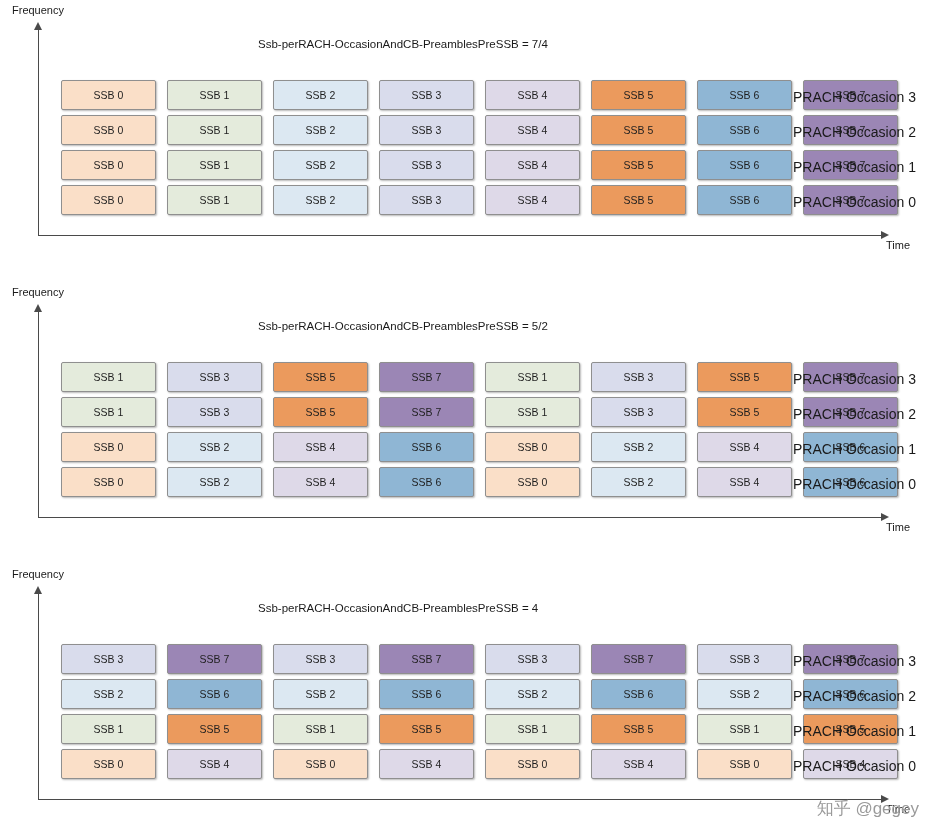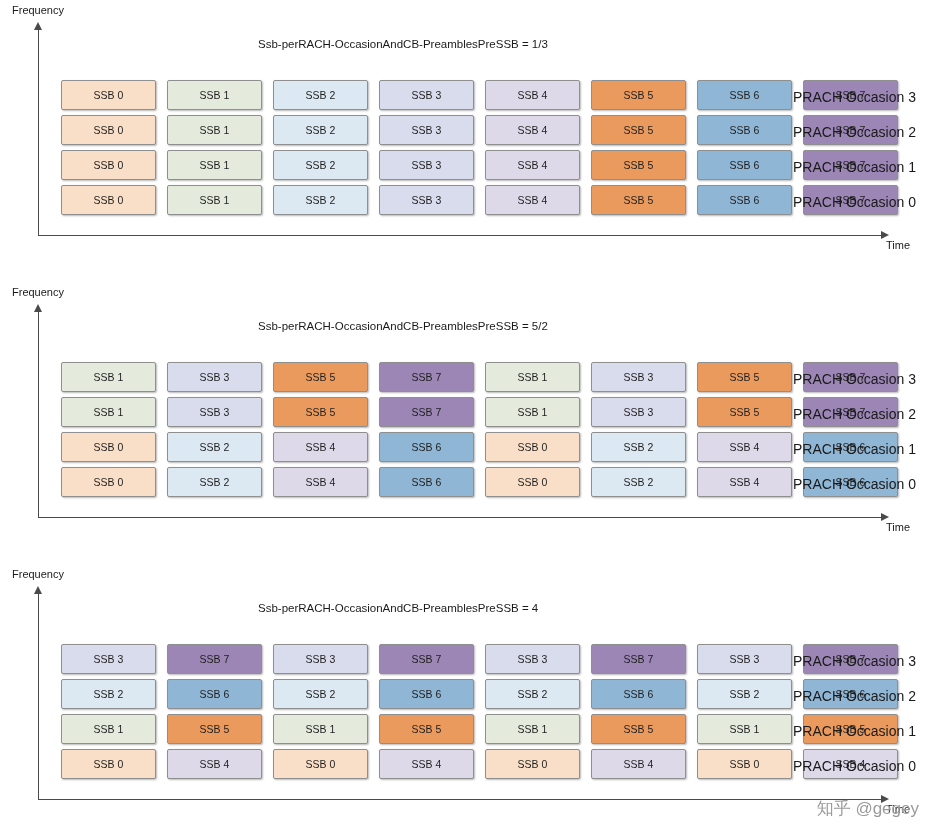--- a/index.html
+++ b/index.html
@@ -102,21 +102,21 @@
 <body>
 
 <div id="diagram-root">
     <div class="panel" style="position: absolute; left: 0px; top: 0px; height: 282px;">
       <div class="freq-label" style="left: 12px; top: 4px;">Frequency</div>
       <div class="arrow-up" style="left: 34px; top: 22px;"></div>
       <div class="axis-v" style="left: 38px; top: 29px; height: 206px;"></div>
       <div class="axis-h" style="left: 38px; top: 235px; width: 845px;"></div>
       <div class="arrow-right" style="left: 881px; top: 231px;"></div>
       <div class="time-label" style="left: 886px; top: 239px;">Time</div>
-      <div class="panel-title" style="left: 258px; top: 38px;">Ssb-perRACH-OccasionAndCB-PreamblesPreSSB = 1/3</div>
+      <div class="panel-title" style="left: 258px; top: 38px;">Ssb-perRACH-OccasionAndCB-PreamblesPreSSB = 7/4</div>
       <div class="row" style="left: 61px; top: 80px;">
         <div class="cell" style="background: rgb(250, 223, 200);">SSB 0</div>
         <div class="cell" style="background: rgb(228, 235, 220);">SSB 1</div>
         <div class="cell" style="background: rgb(220, 232, 242);">SSB 2</div>
         <div class="cell" style="background: rgb(217, 220, 236);">SSB 3</div>
         <div class="cell" style="background: rgb(222, 217, 232);">SSB 4</div>
         <div class="cell" style="background: rgb(235, 154, 93);">SSB 5</div>
         <div class="cell" style="background: rgb(143, 182, 212);">SSB 6</div>
         <div class="cell" style="background: rgb(155, 134, 181);">SSB 7</div>
       </div>

